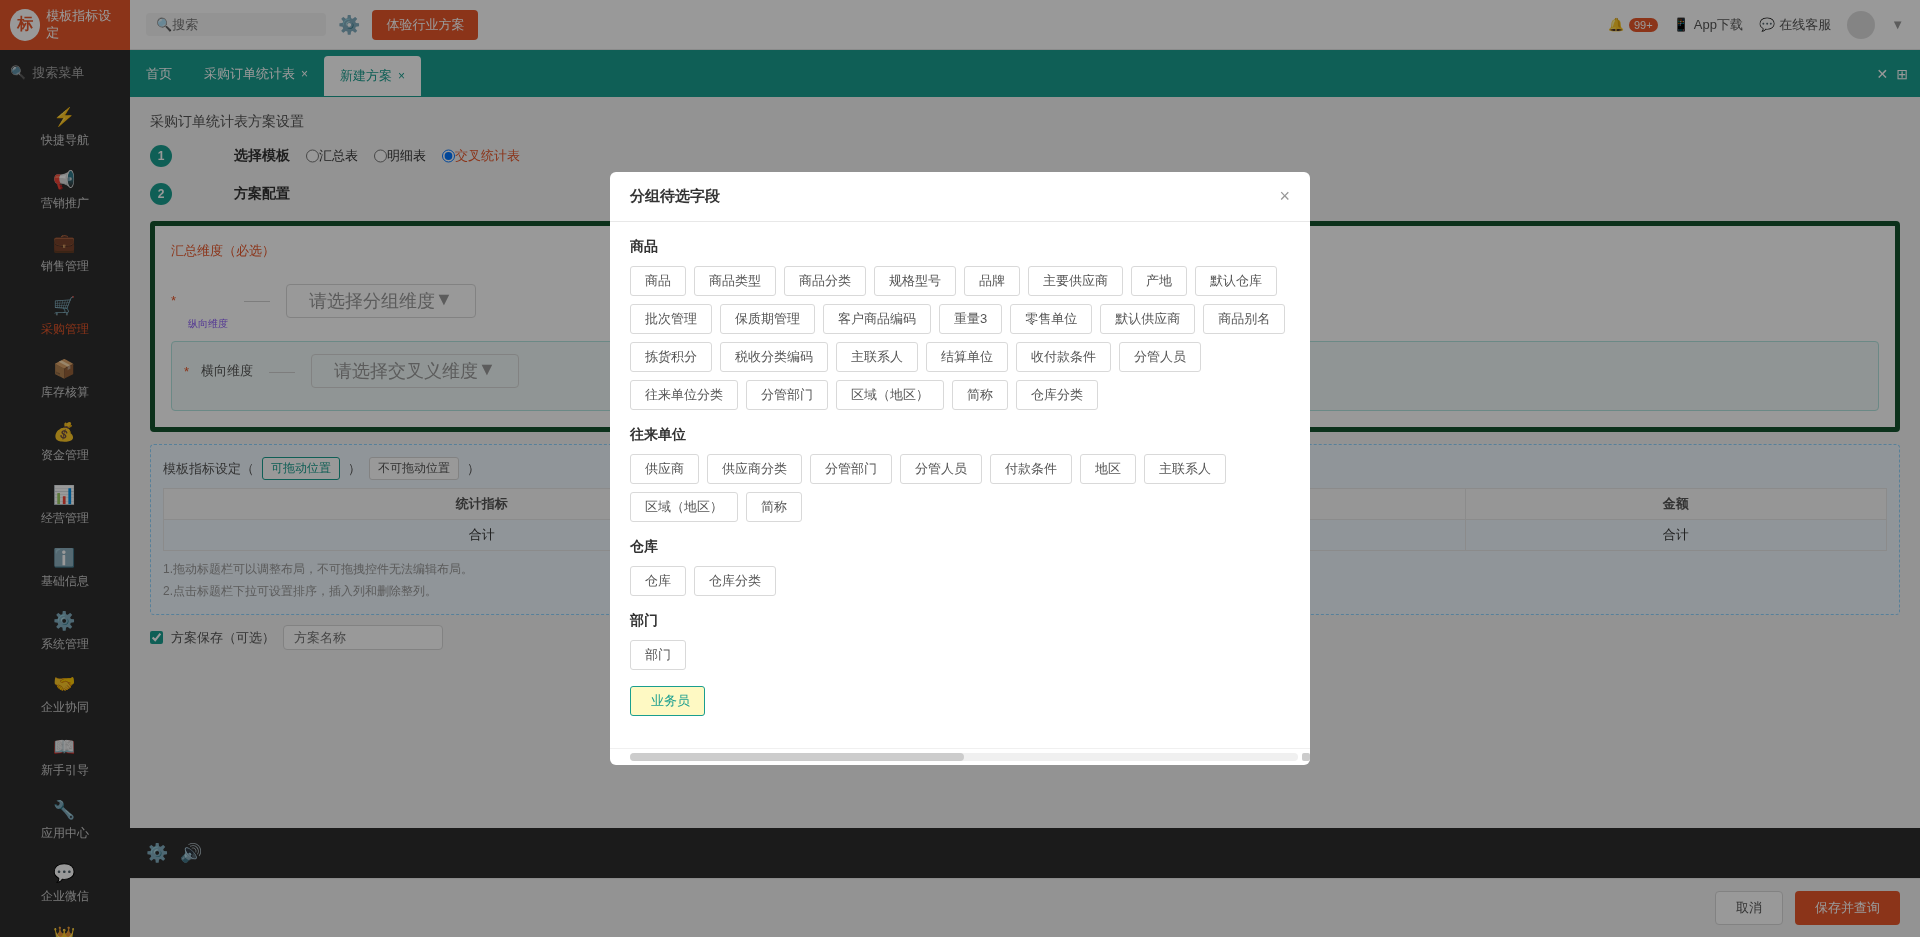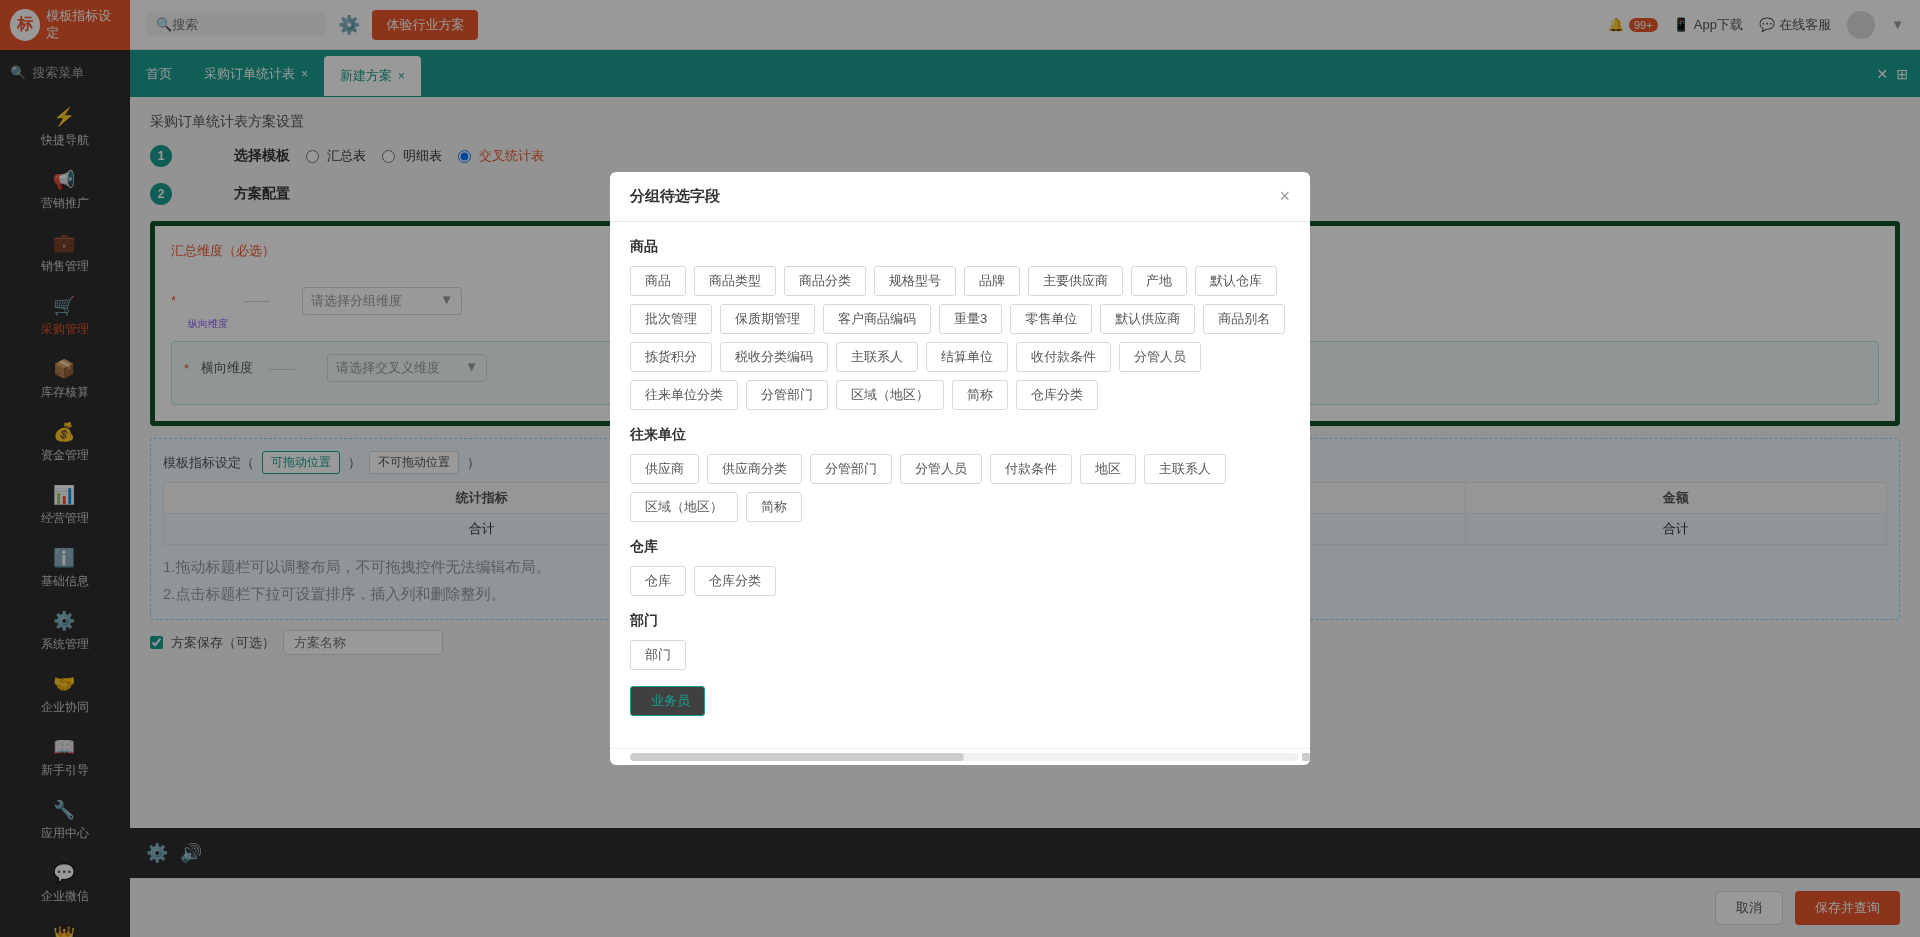--- a/index.html
+++ b/index.html
@@ -41,37 +41,37 @@
     .tabbar-end { margin-left: auto; display: flex; align-items: center; padding-right: 12px; gap: 8px; color: #fff; font-size: 16px; cursor: pointer; }
 
     
     .page-content { flex: 1; padding: 16px 20px; overflow-y: auto; background: #f5f5f5; position: relative; }
     .page-title { font-size: 14px; color: #555; margin-bottom: 14px; }
 
     .step-row { display: flex; align-items: center; margin-bottom: 16px; gap: 16px; }
     .step-badge { background: #1a9e8f; color: #fff; border-radius: 50%; width: 22px; height: 22px; display: flex; align-items: center; justify-content: center; font-size: 12px; font-weight: bold; }
     .step-label { font-size: 14px; font-weight: bold; color: #333; margin-left: 46px; }
     .radio-group { display: flex; gap: 16px; align-items: center; }
-    .radio-item { display: flex; align-items: center; gap: 8px; cursor: pointer; font-size: 13px; }
+    .radio-item { display: flex; gap: 0; cursor: pointer; font-size: 13px; }
 
     .config-section { background: #fff; border: 5px solid #14532d; border-radius: 4px; padding: 16px; margin-bottom: 12px; }
     .config-row { display: flex; align-items: center; margin-bottom: 10px; gap: 12px; }
     .config-label { color: #e8572a; font-size: 13px; }
-    .config-select { border: 1px solid #d9d9d9; border-radius: 4px; padding: 4px 8px; font-size: 13px; color: #999; cursor: pointer; min-width: 160px; margin-left: 16px; }
+    .config-select { border: 1px solid #d9d9d9; border-radius: 4px; padding: 4px 22px; font-size: 18px; color: #999; cursor: pointer; min-width: 160px; }
 
     .indicator-section { background: #f0f8ff; border: 1px dashed #91d5ff; border-radius: 4px; padding: 12px; margin-bottom: 10px; }
     .indicator-header { display: flex; align-items: center; gap: 8px; margin-bottom: 8px; color: #555; font-size: 13px; }
     .movable-btn { background: #fff; border: 1px solid #d9d9d9; border-radius: 3px; padding: 2px 8px; font-size: 12px; cursor: pointer; color: #555; }
     .movable-btn.active { border-color: #1a9e8f; color: #1a9e8f; }
 
     .stats-table { width: 100%; border-collapse: collapse; font-size: 13px; }
     .stats-table th, .stats-table td { border: 1px solid #e8e8e8; padding: 6px 12px; text-align: center; }
     .stats-table th { background: #fafafa; color: #555; }
 
-    .hint-text { color: #999; font-size: 15px; line-height: 1.8; margin-top: 8px; }
+    .hint-text { color: #999; font-size: 12px; line-height: 1.8; margin-top: 8px; }
 
     .save-section { display: flex; align-items: center; gap: 8px; margin-top: 10px; }
     .save-checkbox { accent-color: #1a9e8f; }
     .save-label { font-size: 13px; color: #555; }
     .save-input { border: 1px solid #d9d9d9; border-radius: 4px; padding: 4px 10px; font-size: 13px; width: 160px; }
 
     
     .bottom-bar { height: 50px; background: #2d2d2d; display: flex; align-items: center; justify-content: space-between; padding: 0 16px; }
     .bottom-bar-left { display: flex; gap: 12px; }
     .bottom-icon { color: #aaa; font-size: 18px; cursor: pointer; }
@@ -88,21 +88,21 @@
     .modal-title { font-size: 15px; font-weight: bold; color: #333; }
     .modal-close { cursor: pointer; color: #999; font-size: 18px; background: none; border: none; }
     .modal-body { flex: 1; overflow-y: auto; padding: 16px 20px; }
     .modal-body::-webkit-scrollbar { width: 6px; }
     .modal-body::-webkit-scrollbar-thumb { background: #d9d9d9; border-radius: 3px; }
 
     .field-section { margin-bottom: 16px; }
     .field-section-title { font-size: 14px; font-weight: bold; color: #333; margin-bottom: 10px; }
     .field-chips { display: flex; flex-wrap: wrap; gap: 8px; }
     .field-chip { border: 1px solid #d9d9d9; border-radius: 3px; padding: 5px 14px; font-size: 13px; cursor: pointer; color: #555; background: #fff; white-space: nowrap; }
-    .field-chip.selected { border-color: #1a9e8f; color: #1a9e8f; background: #404040; padding-left: 20px; }
+    .field-chip.selected { border-color: #1a9e8f; color: #1a9e8f; background: #fef9c3; padding-left: 20px; }
   </style>
 </head>
 <body>
 
 <div class="app-container">
 
   <div class="sidebar">
     <div class="sidebar-logo">
       <div class="sidebar-logo-icon">标</div>
       <div class="sidebar-logo-text">模板指标设定</div>

